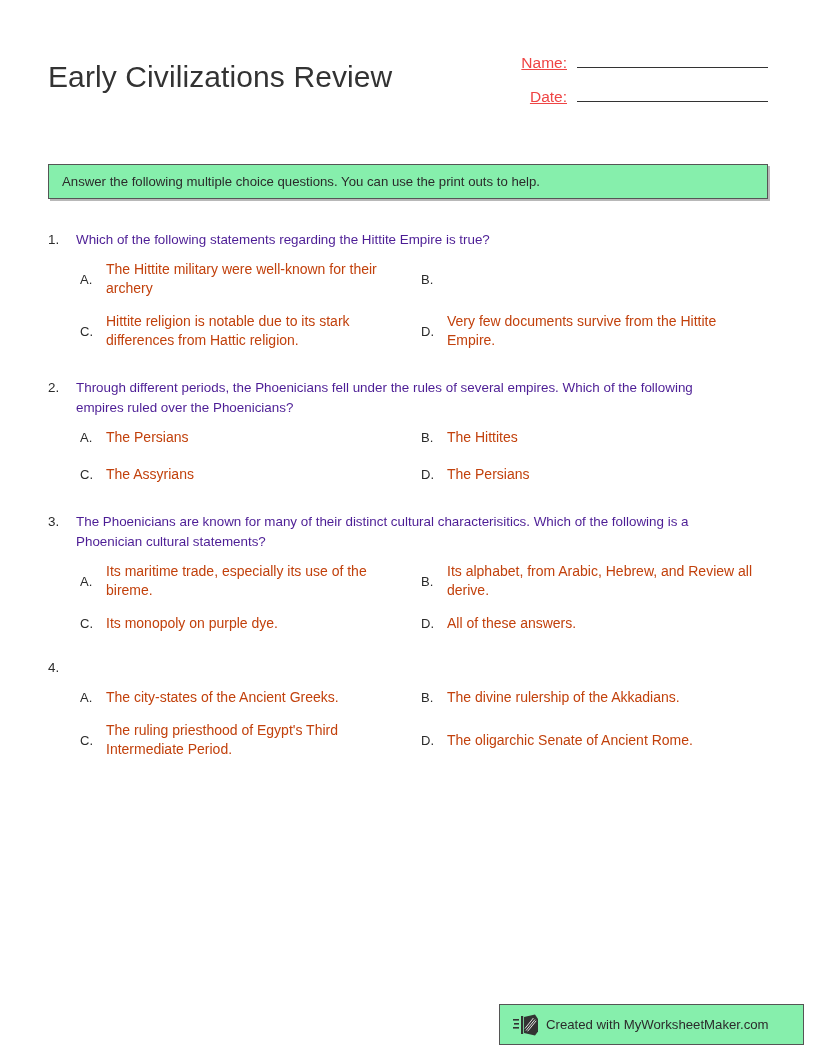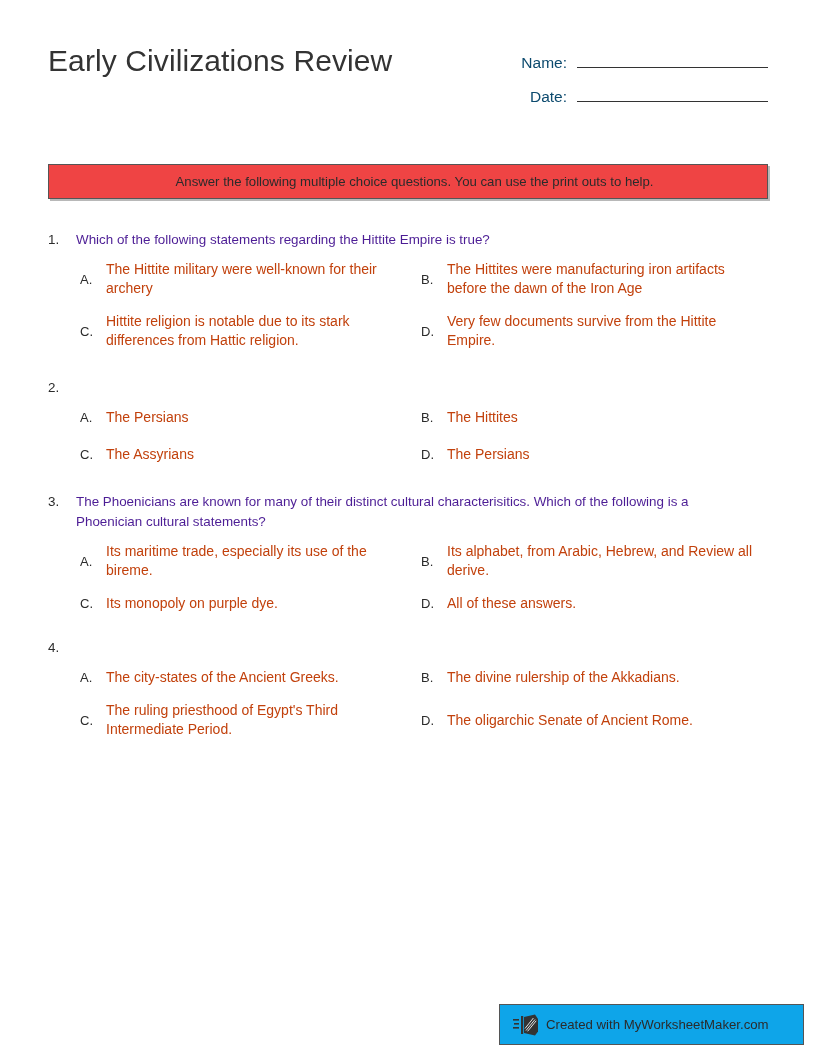--- a/index.html
+++ b/index.html
@@ -27,65 +27,65 @@
   .header {
     position: absolute;
     left: 48px;
     top: 44px;
     width: 720px;
     height: 80px;
   }
   .worksheet-title {
     position: absolute;
     left: 0;
-    top: 0;
+    top: 16px;
     font-size: 30px;
     font-weight: 300;
     color: #333333;
     letter-spacing: 0.1px;
     white-space: nowrap;
   }
   .meta-fields {
     position: absolute;
     right: 0;
     top: 6px;
     width: 300px;
   }
   .meta-row {
     display: flex;
     align-items: baseline;
     justify-content: flex-end;
     height: 34px;
   }
   .meta-label {
     font-size: 15.5px;
-    color: #0c4a6e;
+    color: #ef4444;
     padding-right: 10px;
     white-space: nowrap;
+    text-decoration: underline;
   }
   .meta-line {
     width: 191px;
     border-bottom: 1.4px solid #333333;
     height: 17px;
   }
 
   
   .instruction-box {
     position: absolute;
     left: 48px;
     top: 164px;
     width: 720px;
     height: 35px;
     border: 1.2px solid #555555;
     box-sizing: border-box;
-    background: #ef4444;
+    background: #86efac;
     box-shadow: 2px 2px 0 0 rgba(0,0,0,0.28);
     display: flex;
     align-items: center;
-    justify-content: center;
   }
   .instruction-text {
     font-size: 13.2px;
     color: #2b2b2b;
     padding-left: 13px;
   }
 
   
   .questions {
     position: absolute;
@@ -149,21 +149,21 @@
 
   
   .footer-badge {
     position: absolute;
     left: 499px;
     top: 1004px;
     width: 305px;
     height: 41px;
     border: 1.2px solid #555555;
     box-sizing: border-box;
-    background: #0ea5e9;
+    background: #86efac;
     display: flex;
     align-items: center;
     padding-left: 13px;
   }
   .footer-logo {
     width: 26px;
     height: 24px;
     flex: 0 0 26px;
     margin-right: 7px;
   }
@@ -204,38 +204,38 @@
           <div class="question-text">Which of the following statements regarding the Hittite Empire is true?</div>
         </div>
         <div class="options">
           <div class="option-row" style="margin-bottom: 14px;">
             <div class="option col-a">
               <span class="option-letter">A.</span>
               <span class="option-text">The Hittite military were well-known for their archery</span>
             </div>
             <div class="option col-b">
               <span class="option-letter">B.</span>
-              <span class="option-text">The Hittites were manufacturing iron artifacts before the dawn of the Iron Age</span>
             </div>
           </div>
           <div class="option-row" style="margin-bottom: 0px;">
             <div class="option col-a">
               <span class="option-letter">C.</span>
               <span class="option-text">Hittite religion is notable due to its stark differences from Hattic religion.</span>
             </div>
             <div class="option col-b">
               <span class="option-letter">D.</span>
               <span class="option-text">Very few documents survive from the Hittite Empire.</span>
             </div>
           </div>
         </div>
       </div>
       <div class="question-block" style="margin-bottom: 28px;">
         <div class="question-head">
           <div class="question-number">2.</div>
+          <div class="question-text">Through different periods, the Phoenicians fell under the rules of several empires. Which of the following empires ruled over the Phoenicians?</div>
         </div>
         <div class="options">
           <div class="option-row" style="margin-bottom: 18px;">
             <div class="option col-a single">
               <span class="option-letter">A.</span>
               <span class="option-text">The Persians</span>
             </div>
             <div class="option col-b single">
               <span class="option-letter">B.</span>
               <span class="option-text">The Hittites</span>

